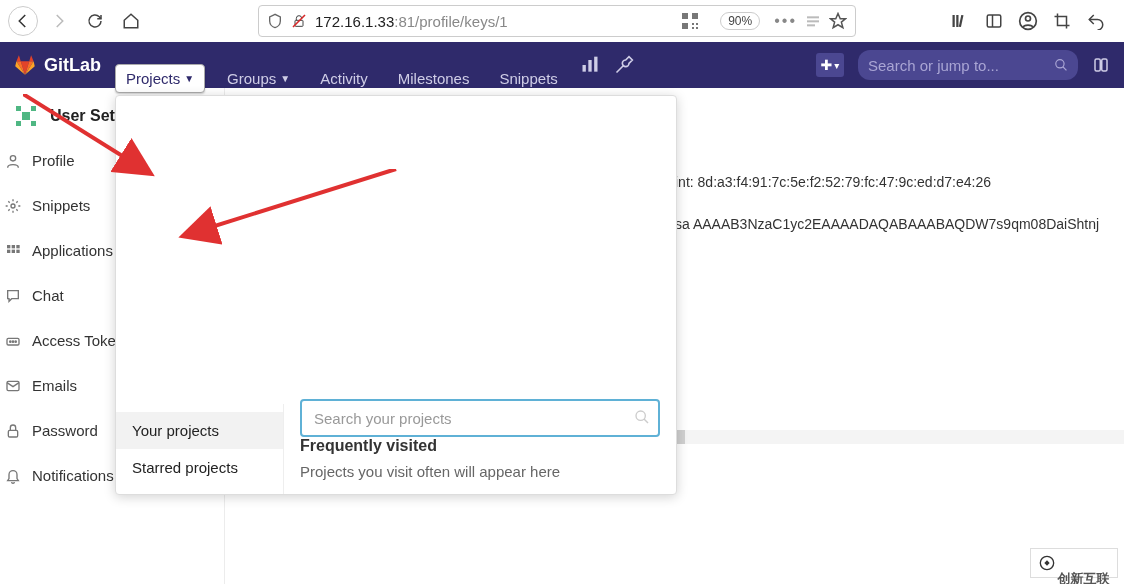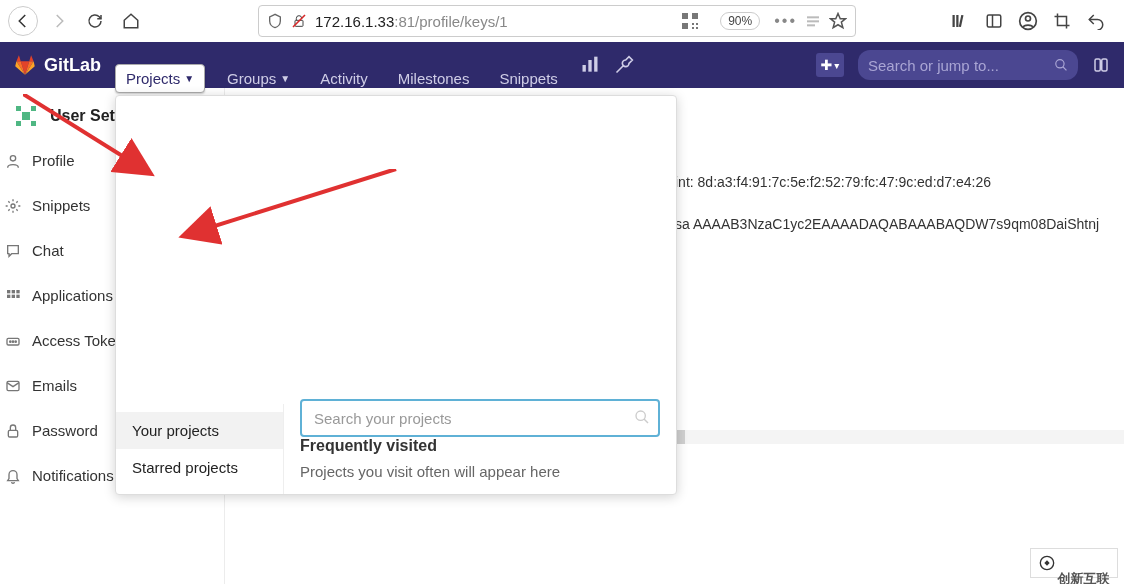--- a/index.html
+++ b/index.html
@@ -249,38 +249,38 @@
         <span class="sb-ico">
           <svg width="16" height="16" viewBox="0 0 24 24" fill="none" stroke="#777" stroke-width="2">
             <circle cx="12" cy="12" r="3"></circle>
             <path d="M12 2v3M12 19v3M4 12H1M23 12h-3M5 5l2 2M17 17l2 2M5 19l2-2M17 7l2-2"></path>
           </svg>
         </span>
         <span>Snippets</span>
       </div>
     <div class="sb-item">
         <span class="sb-ico">
-          <svg width="16" height="16" viewBox="0 0 24 24" fill="none" stroke="#777" stroke-width="2">
-            <path d="M4 4 H20 V16 H10 L6 20 V16 H4 Z"></path>
-          </svg>
-        </span>
-        <span>Chat</span>
-      </div>
-    <div class="sb-item">
-        <span class="sb-ico">
           <svg width="16" height="16" viewBox="0 0 24 24" fill="#777">
             <rect x="3" y="3" width="5" height="5"></rect>
             <rect x="10" y="3" width="5" height="5"></rect>
             <rect x="17" y="3" width="5" height="5"></rect>
             <rect x="3" y="10" width="5" height="5"></rect>
             <rect x="10" y="10" width="5" height="5"></rect>
             <rect x="17" y="10" width="5" height="5"></rect>
           </svg>
         </span>
         <span>Applications</span>
+      </div>
+    <div class="sb-item">
+        <span class="sb-ico">
+          <svg width="16" height="16" viewBox="0 0 24 24" fill="none" stroke="#777" stroke-width="2">
+            <path d="M4 4 H20 V16 H10 L6 20 V16 H4 Z"></path>
+          </svg>
+        </span>
+        <span>Chat</span>
       </div>
     <div class="sb-item">
         <span class="sb-ico">
           <svg width="16" height="16" viewBox="0 0 24 24" fill="none" stroke="#777" stroke-width="2">
             <rect x="3" y="8" width="18" height="10" rx="2"></rect>
             <circle cx="8" cy="13" r="1" fill="#777"></circle>
             <circle cx="12" cy="13" r="1" fill="#777"></circle>
             <circle cx="16" cy="13" r="1" fill="#777"></circle>
           </svg>
         </span>

